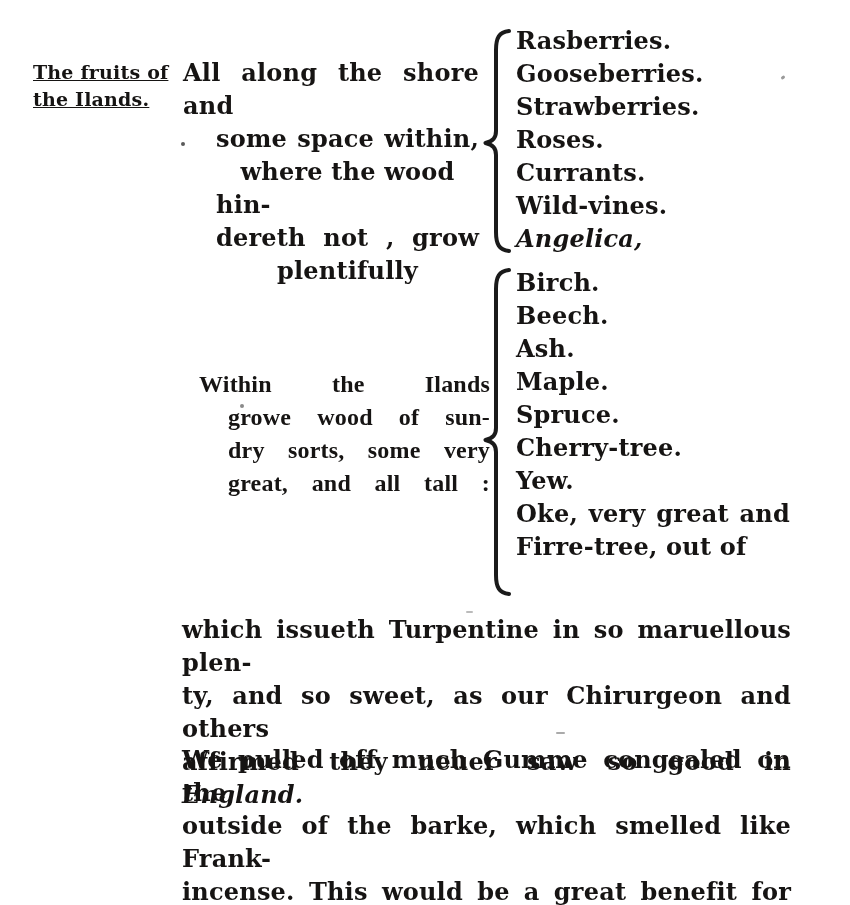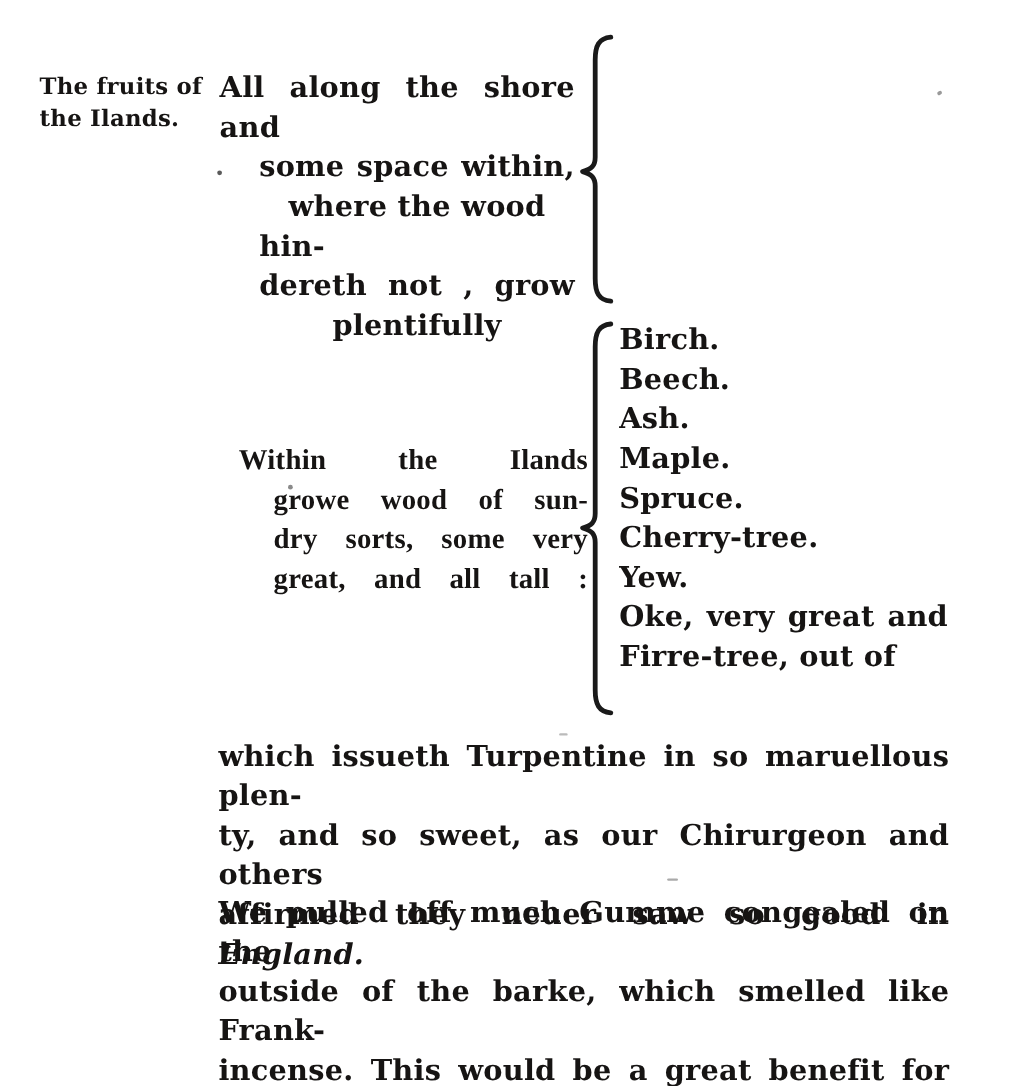--- a/index.html
+++ b/index.html
@@ -14,21 +14,21 @@
   }
   .abs { position:absolute; }
 
   .body-text { font-size:24px; line-height:33px; letter-spacing:0.2px; }
   .line { white-space:nowrap; }
   .just { white-space:normal; text-align:justify; text-align-last:justify; }
 
   
   .margin-note {
     left:33px; top:59px; width:150px;
-    font-size:19px; line-height:27px; letter-spacing:0.2px;
+    font-size:19px; line-height:27px; letter-spacing:0.2px;text-decoration:underline;
   }
 
   
   .p-fruits { left:183px; top:56px; width:296px; }
   .p-fruits .ind { padding-left:33px;text-align:center; }
 
   
   .list { list-style:none; margin:0; padding:0; }
   .list li { height:33px; line-height:33px; }
   .list-fruits { left:516px; top:24px; width:280px; }
@@ -76,20 +76,29 @@
     <div class="just ind">some space within,</div>
     <div class="just ind">where the wood hin-</div>
     <div class="just ind">dereth not , grow</div>
     <div class="line ind">plentifully</div>
   </div>
 
   <svg class="abs brace-1" width="29" height="230" viewBox="0 0 29 230" aria-hidden="true">
     <path class="brace" d="M 26 3 C 16 4, 13 10, 13 22 L 13 103 C 13 110, 10 113, 2.5 115 C 10 117, 13 120, 13 127 L 13 204 C 13 216, 16 222, 26 223"></path>
   </svg>
 
+  <ul class="abs body-text list list-fruits">
+    <li>Rasberries.</li>
+    <li>Gooseberries.</li>
+    <li>Strawberries.</li>
+    <li>Roses.</li>
+    <li>Currants.</li>
+    <li>Wild-vines.</li>
+    <li class="italic">Angelica,</li>
+  </ul>
 
   <div class="abs body-text p-woods">
     <div class="just">Within the Ilands</div>
     <div class="just ind">growe wood of sun-</div>
     <div class="just ind">dry sorts, some very</div>
     <div class="just ind">great, and all tall :</div>
   </div>
 
   <svg class="abs brace-2" width="29" height="333" viewBox="0 0 29 333" aria-hidden="true">
     <path class="brace" d="M 26 3 C 16 4, 13 10, 13 22 L 13 161 C 13 168, 10 171, 2.5 173 C 10 175, 13 178, 13 185 L 13 308 C 13 320, 16 326, 26 327"></path>

